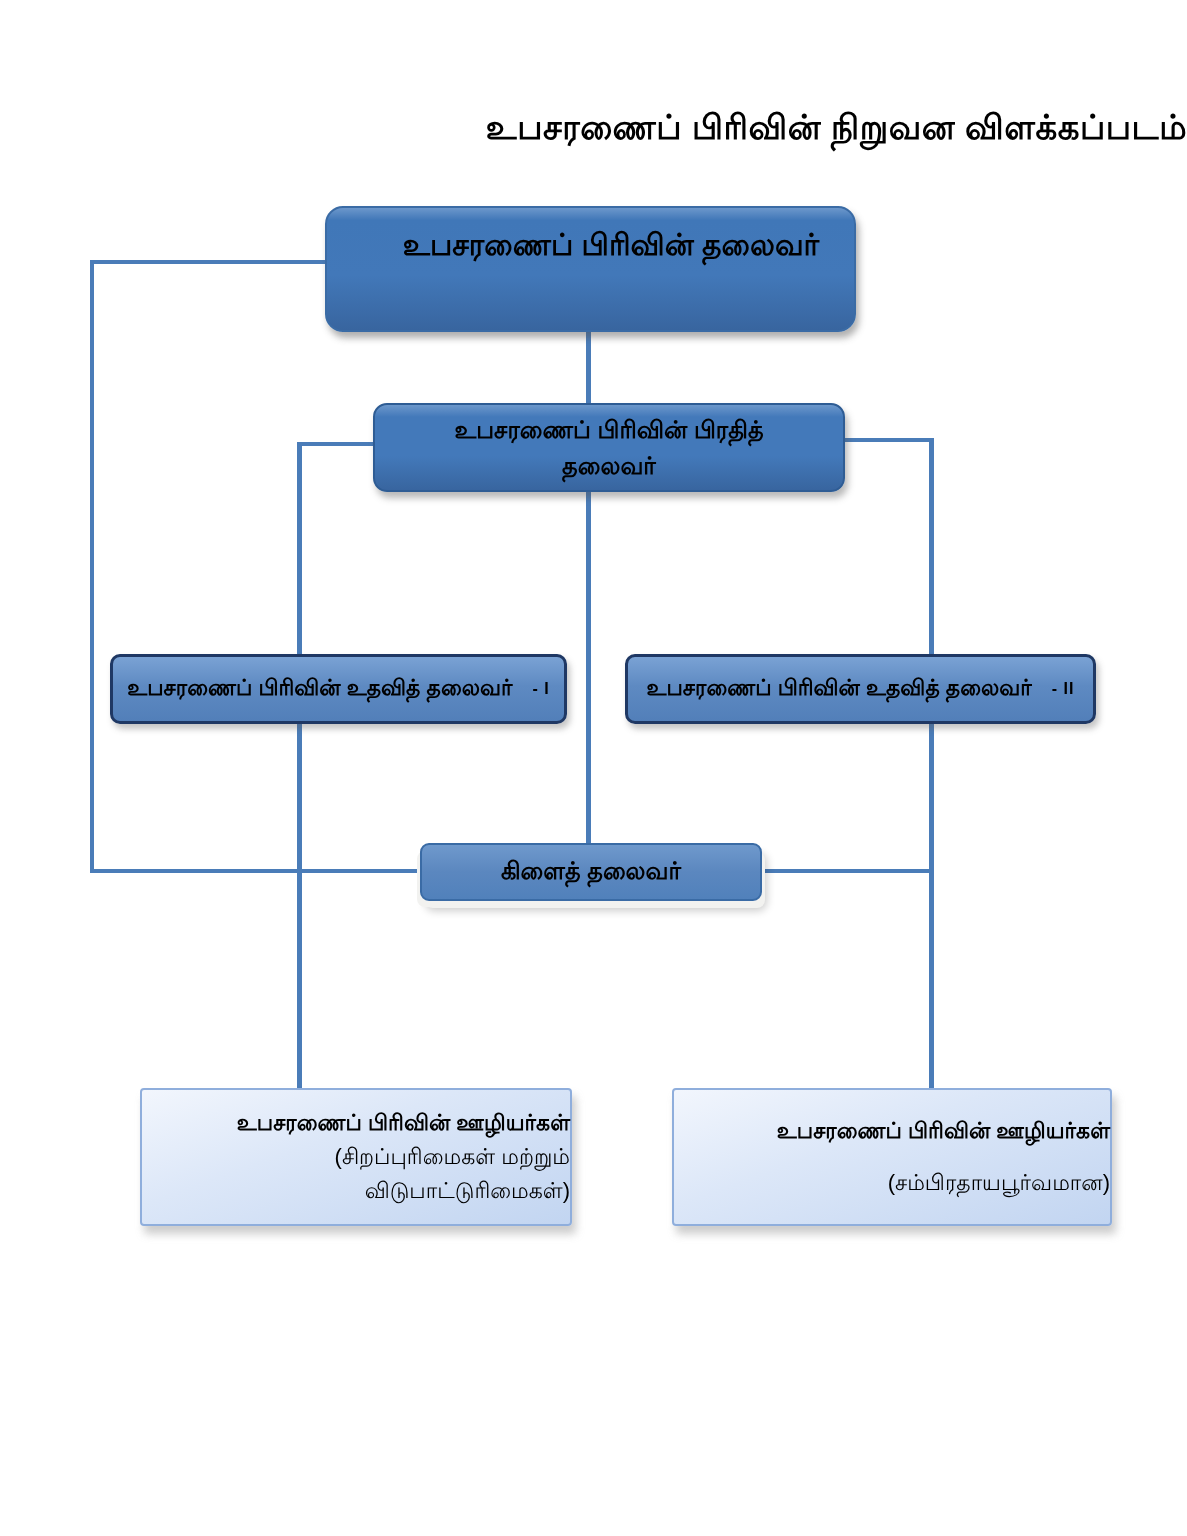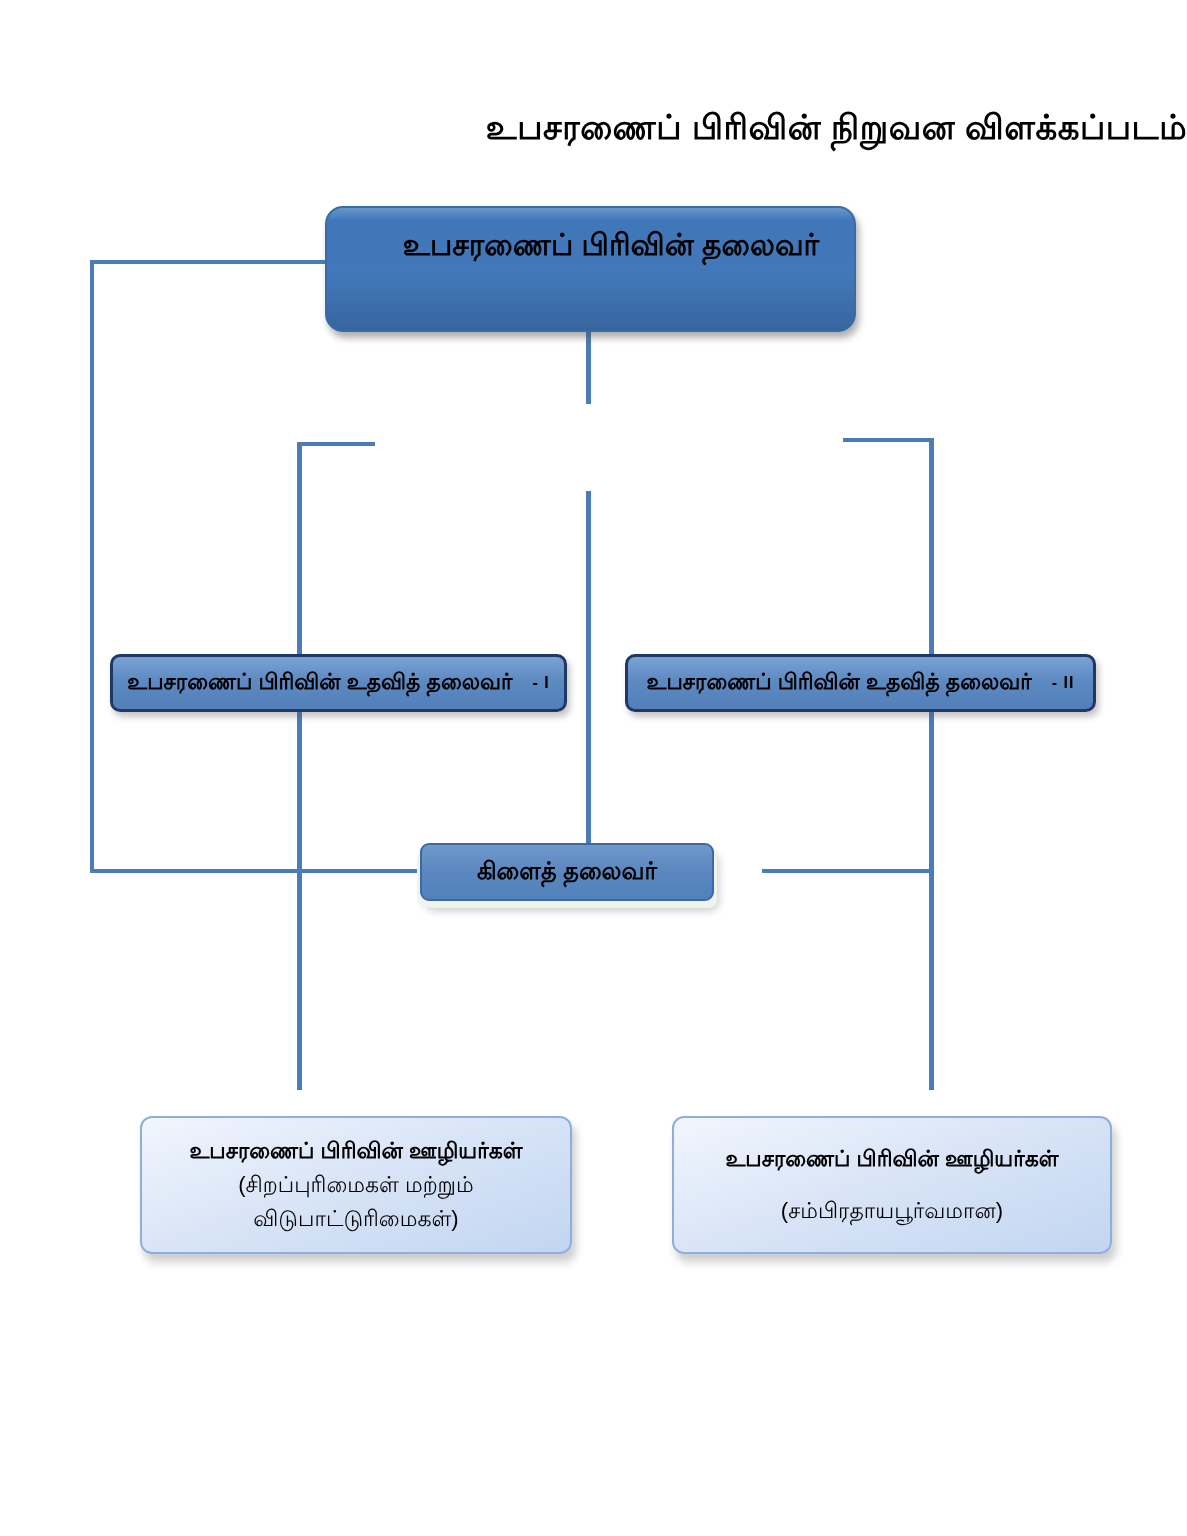--- a/index.html
+++ b/index.html
@@ -58,55 +58,56 @@
     left: 373px; top: 403px; width: 472px; height: 89px;
     border-radius: 14px;
     background: linear-gradient(180deg, #6C97CB 0%, #4379BA 14%, #4379BA 60%, #38659F 100%);
     border: 2px solid #2E5C94;
     box-shadow: 3px 6px 7px rgba(80, 80, 80, 0.40);
     font-size: 24px;
     font-weight: 600;
     line-height: 1.5;
   }
   .node-assistant {
-    top: 654px; height: 58px;
+    top: 654px; height: 70px;
     border-radius: 10px;
     background: linear-gradient(180deg, #7AA2D4 0%, #5E8AC2 45%, #527FB9 100%);
     border: 3px solid #1F3864;
     box-shadow: 3px 5px 6px rgba(90, 90, 90, 0.35);
     font-size: 22px;
     font-weight: 600;
     flex-direction: row;
     gap: 20px;
   }
   .node-assistant .suffix {
     font-size: 16px;
     font-weight: 600;
     letter-spacing: 1px;
   }
   .node-assistant-1 { left: 110px; width: 457px; }
   .node-assistant-2 { left: 625px; width: 471px; }
   .node-branch {
-    left: 420px; top: 843px; width: 294px; height: 58px;
+    left: 420px; top: 843px; width: 342px; height: 58px;
     border-radius: 9px;
     background: linear-gradient(180deg, #6F99CC 0%, #5B87BF 50%, #5181BB 100%);
     border: 2px solid #3A6BA5;
     box-shadow: -4px 7px 0 -1px #f2f2f0, 4px 8px 0 -1px #f2f2f0, 5px 10px 8px rgba(0,0,0,0.20);
     font-size: 24px;
     font-weight: 600;
   }
   .node-staff {
-    top: 1116px; height: 138px;
-    border-radius: 12px;
+    top: 1088px; height: 138px;
+    border-radius: 4px;
     background: linear-gradient(160deg, #F2F6FD 0%, #DCE7F8 40%, #C2D5F1 100%);
     border: 2px solid #8FAEDC;
     box-shadow: 4px 8px 8px rgba(130, 130, 130, 0.40);
     font-size: 22px;
     font-weight: 600;
     line-height: 1.55;
+    align-items: flex-end;
   }
   .node-staff .sub {
     font-weight: 400;
   }
   .node-staff-left { left: 140px; width: 432px; }
   .node-staff-right { left: 672px; width: 440px; }
   .node-staff-right .line1 { margin-bottom: 18px; }
 </style>
 </head>
 <body>
@@ -123,20 +124,24 @@
   <div class="connector" style="left:297px; top:442px; width:5px; height:648px;"></div>
   <div class="connector" style="left:843px; top:438px; width:89px; height:4px;"></div>
   <div class="connector" style="left:929px; top:438px; width:5px; height:652px;"></div>
   <div class="connector" style="left:586px; top:491px; width:5px; height:353px;"></div>
   <div class="connector" style="left:762px; top:869px; width:170px; height:4px;"></div>
 
   <div class="node node-head">
     <span>உபசரணைப் பிரிவின் தலைவர்</span>
   </div>
 
+  <div class="node node-deputy">
+    <span>உபசரணைப் பிரிவின் பிரதித்</span>
+    <span>தலைவர்</span>
+  </div>
 
   <div class="node node-assistant node-assistant-1">
     <span>உபசரணைப் பிரிவின் உதவித் தலைவர்</span>
     <span class="suffix">- I</span>
   </div>
 
   <div class="node node-assistant node-assistant-2">
     <span>உபசரணைப் பிரிவின் உதவித் தலைவர்</span>
     <span class="suffix">- II</span>
   </div>

